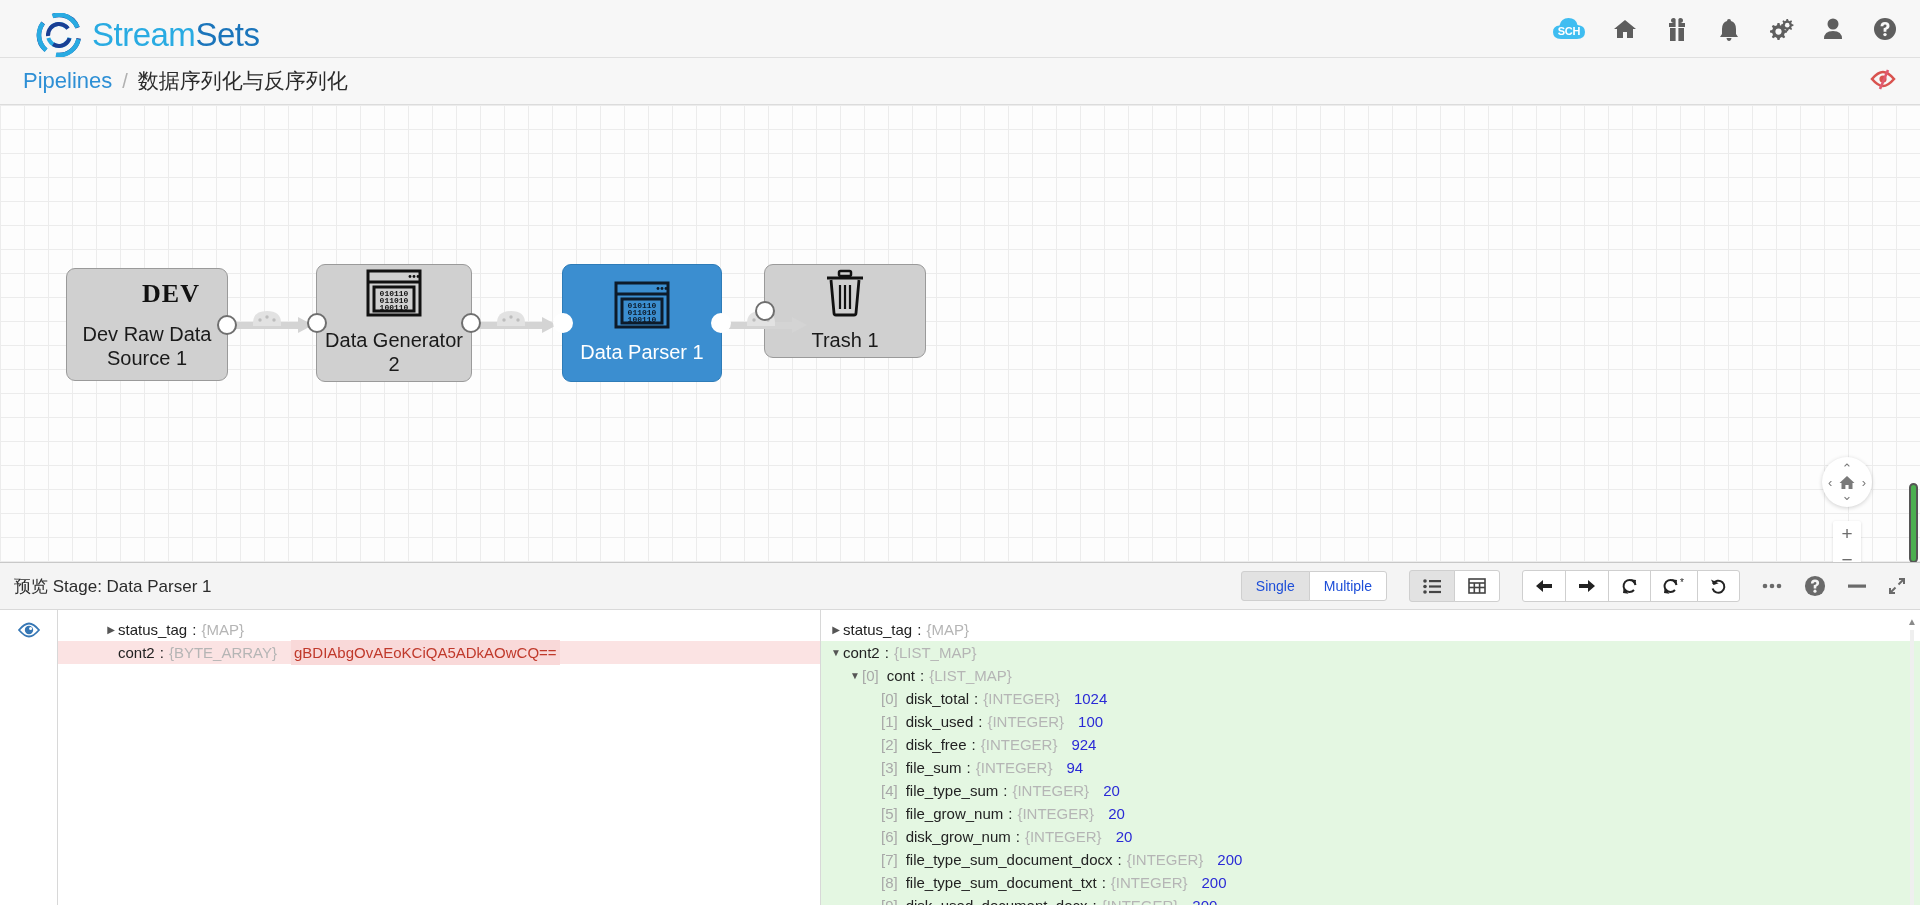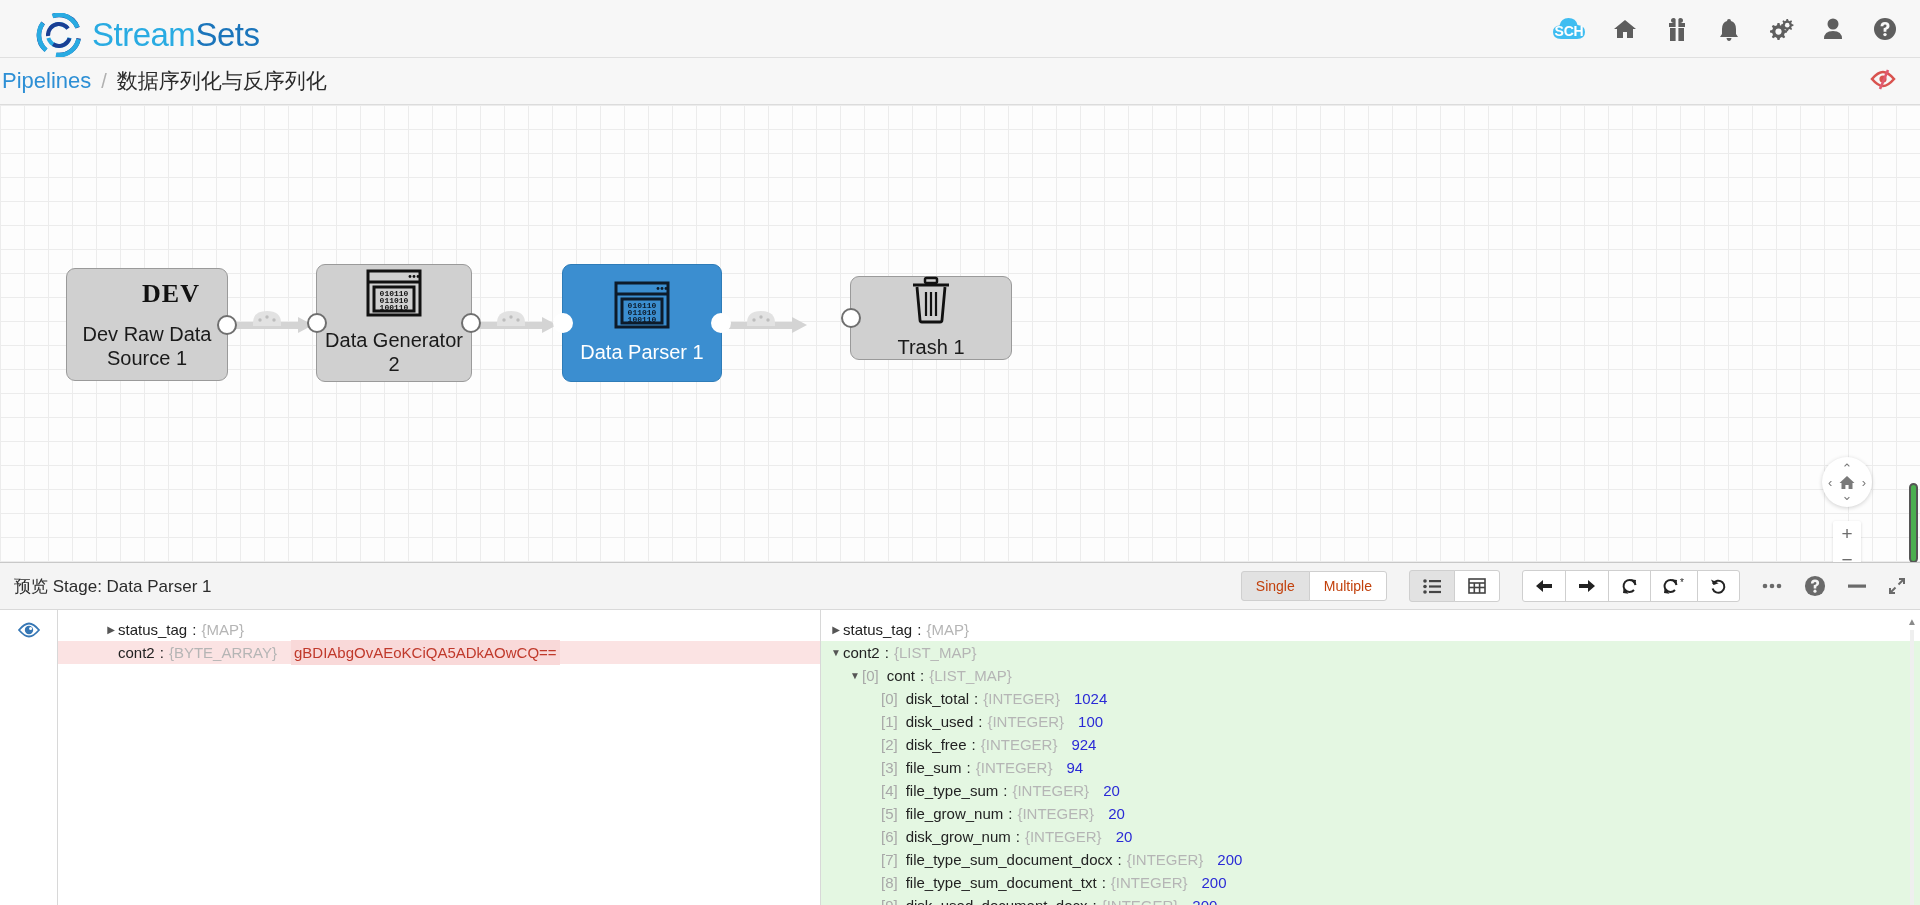--- a/index.html
+++ b/index.html
@@ -26,30 +26,30 @@
 
   .topicons {
     position: absolute; right: 22px; top: 0; height: 58px;
     display: flex; align-items: center; gap: 26px;
   }
   .topicon { width: 26px; height: 26px; color: #5e5e5e; display: flex; align-items: center; justify-content: center; cursor: pointer; }
   .topicon svg { display: block; }
   .sch-badge { width: 34px; height: 26px; position: relative; cursor: pointer; }
   .sch-badge .cloudtxt {
     position: absolute; inset: 0; display: flex; align-items: center; justify-content: center;
-    font-size: 14px; color: #fff; font-weight: bold; letter-spacing: -0.2px; padding-top: 3px;
+    font-size: 11px; color: #fff; font-weight: bold; letter-spacing: -0.2px; padding-top: 3px;
   }
 
   
   .breadcrumb {
     height: 47px; width: 100%;
     background: #f7f7f7;
     border-bottom: 1px solid #dcdcdc;
     display: flex; align-items: center;
-    padding-left: 2px;
+    padding-left: 23px;
     position: relative;
   }
   .bc-link { color: #2d8fd5; font-size: 22px; cursor: pointer; }
   .bc-sep { color: #b0b0b0; font-size: 20px; margin: 0 10px; }
   .bc-current { color: #2b2b2b; font-size: 21px; }
   .bc-right { position: absolute; right: 22px; top: 50%; transform: translateY(-50%); cursor: pointer; }
 
   
   .canvas {
     position: relative;
@@ -126,21 +126,21 @@
     display: flex; align-items: center;
     padding: 0 14px 0 14px;
     position: relative;
   }
   .preview-title { font-size: 17px; color: #2c2c2c; }
   .ph-right { margin-left: auto; display: flex; align-items: center; gap: 22px; }
 
   .btn-group { display: flex; }
   .btn-group > div {
     border: 1px solid #cfcfcf; background: #ffffff;
-    padding: 6px 14px; font-size: 14px; color: #c2410c;
+    padding: 6px 14px; font-size: 14px; color: #1d4ed8;
     cursor: pointer; margin-left: -1px;
   }
   .btn-group > div:first-child { margin-left: 0; border-radius: 3px 0 0 3px; }
   .btn-group > div:last-child { border-radius: 0 3px 3px 0; }
   .btn-group > div.active { background: #e2e2e2; }
   .icon-btn-group > div { padding: 5px 13px; display: grid; place-items: center; min-width: 40px; height: 32px; }
   .nav-btn-group > div { padding: 5px 12px; display: grid; place-items: center; min-width: 38px; height: 32px; }
 
   .plain-icons { display: flex; align-items: center; gap: 22px; color: #6a6a6a; }
   .plain-icons > div { cursor: pointer; display: grid; place-items: center; }
@@ -337,21 +337,21 @@
     <div class="gauge" style="left:22px;">
       <svg width="34" height="26" viewBox="0 0 34 26">
           <path d="M17 3 Q31 3 31 15 L31 18 L3 18 L3 15 Q3 3 17 3 Z" fill="#e2e2e2"></path>
           <circle cx="10" cy="12" r="1.7" fill="#bdbdbd"></circle>
           <circle cx="17" cy="9" r="1.7" fill="#bdbdbd"></circle>
           <circle cx="24" cy="12" r="1.7" fill="#bdbdbd"></circle>
         </svg>
     </div>
   </div>
 
-  <div class="stage" style="left:850px; top:159px; width:162px; height:84px;margin-top:12px;">
+  <div class="stage" style="left:764px; top:159px; width:162px; height:94px;">
     <div class="stage-icon">
       <svg width="44" height="48" viewBox="0 0 44 48">
         <rect x="16" y="2" width="12" height="5" rx="1.5" fill="none" stroke="#111" stroke-width="2.5"></rect>
         <line x1="4" y1="9" x2="40" y2="9" stroke="#111" stroke-width="3"></line>
         <path d="M8 11 L11 44 Q11 46 13 46 L31 46 Q33 46 33 44 L36 11" fill="none" stroke="#111" stroke-width="2.8"></path>
         <line x1="17" y1="16" x2="17" y2="40" stroke="#111" stroke-width="2.2"></line>
         <line x1="22" y1="16" x2="22" y2="40" stroke="#111" stroke-width="2.2"></line>
         <line x1="27" y1="16" x2="27" y2="40" stroke="#111" stroke-width="2.2"></line>
       </svg>
     </div>

